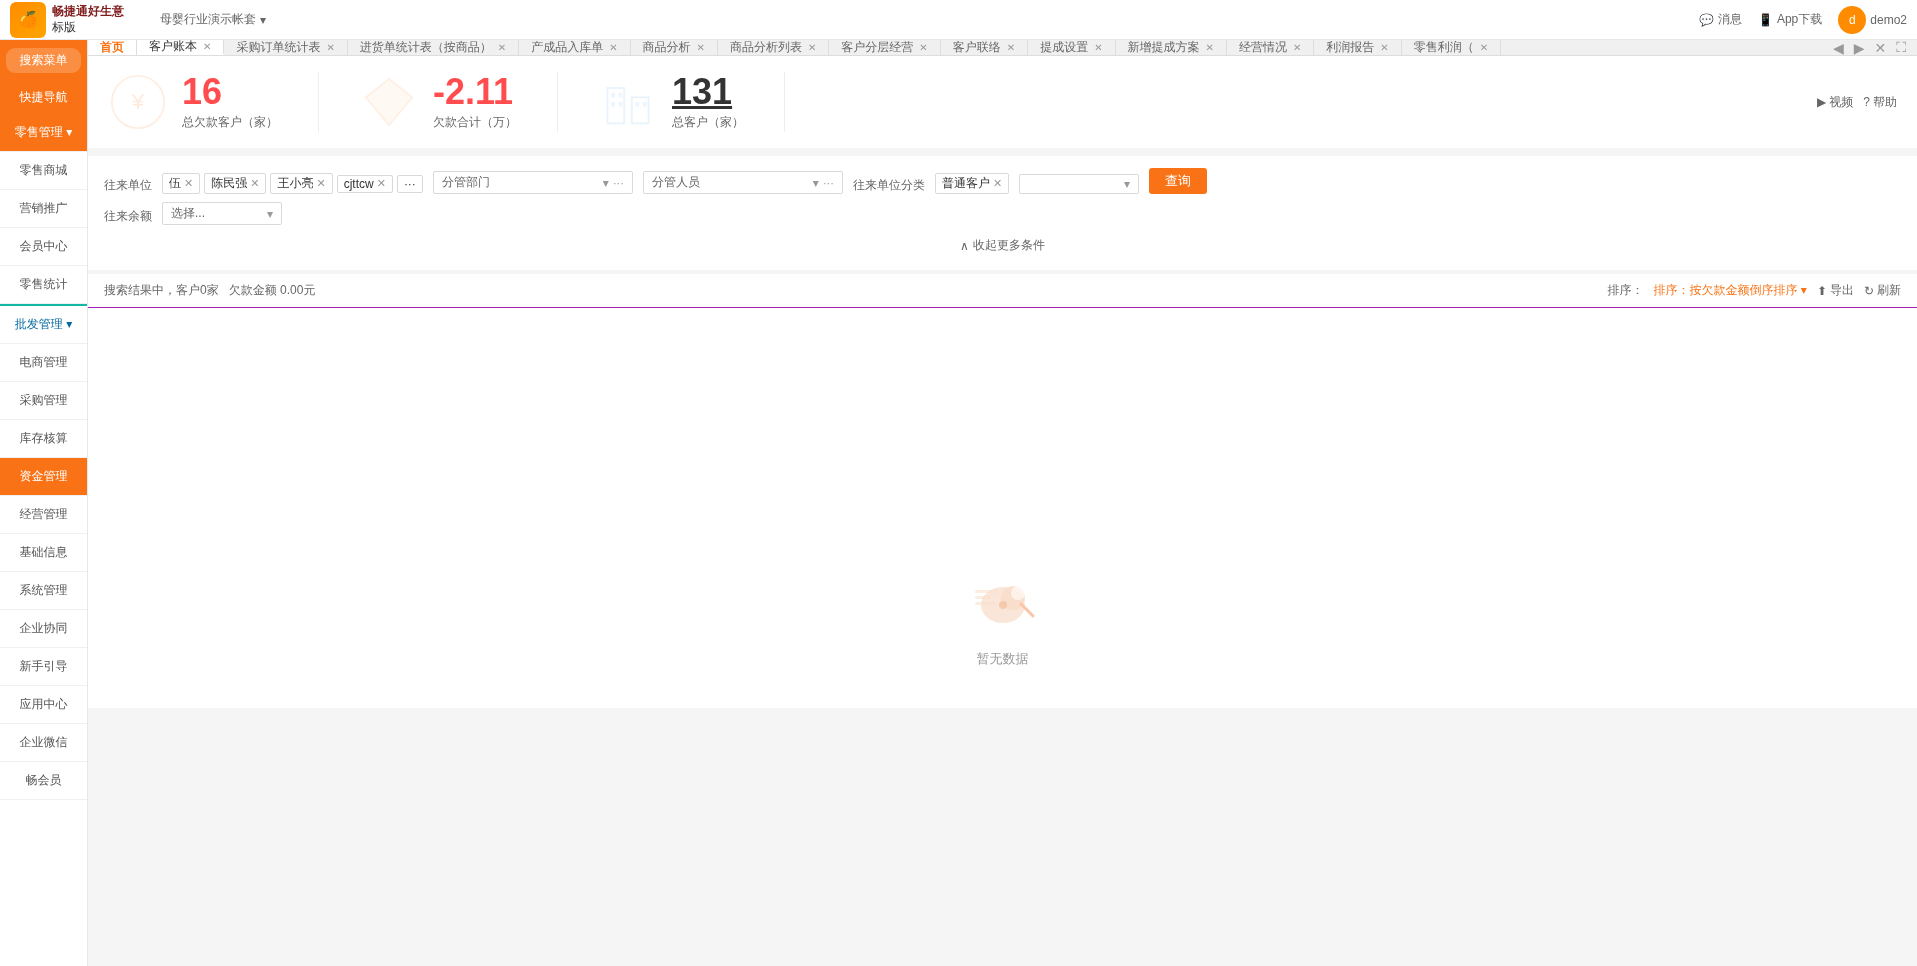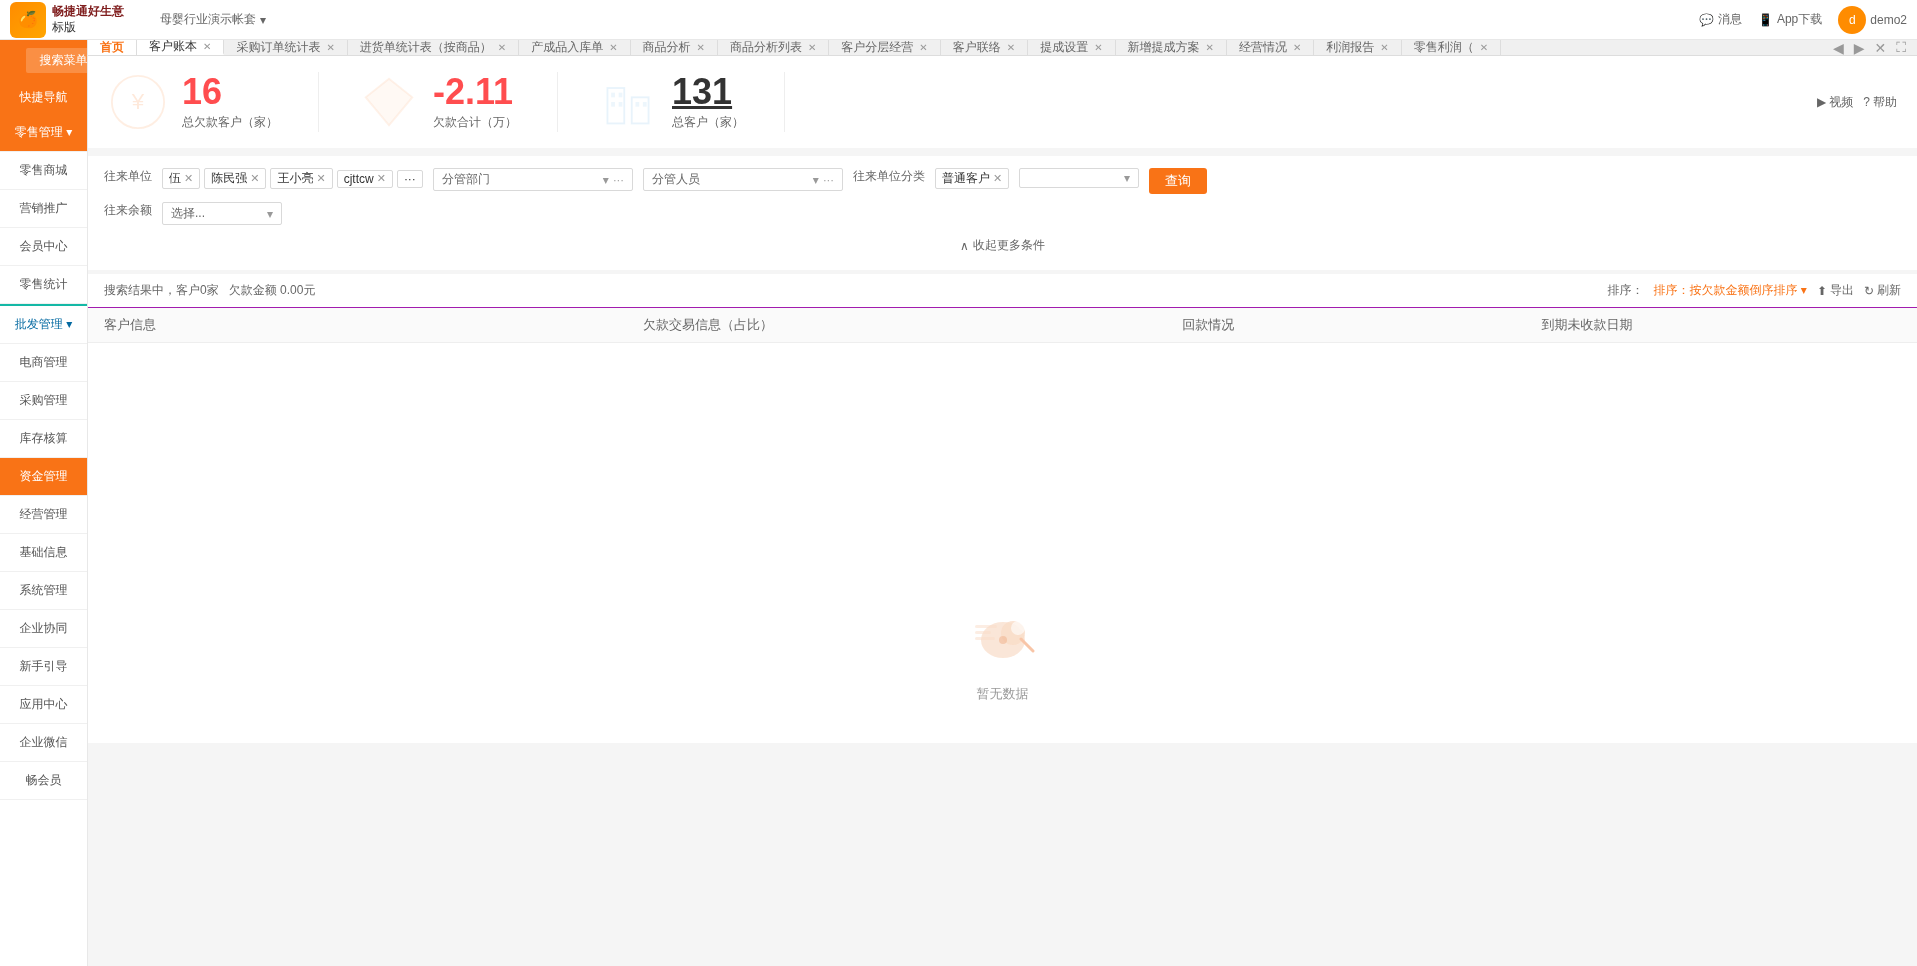--- a/index.html
+++ b/index.html
@@ -14,21 +14,21 @@
     .top-bar-right { margin-left: auto; display: flex; align-items: center; gap: 16px; }
     .top-bar-btn { display: flex; align-items: center; gap: 4px; font-size: 12px; color: #666; cursor: pointer; }
     .avatar { width: 28px; height: 28px; border-radius: 50%; background: #ff8c00; color: white; display: flex; align-items: center; justify-content: center; font-size: 12px; }
 
     
     .main-layout { display: flex; flex: 1; overflow: hidden; }
 
     
     .sidebar { width: 88px; background: #fff; border-right: 1px solid #e8e8e8; display: flex; flex-direction: column; overflow-y: auto; flex-shrink: 0; }
     .sidebar-search { padding: 8px 6px; background: #f97316; }
-    .sidebar-search-btn { background: #fff3; color: white; border: none; border-radius: 2px; padding: 4px 8px; font-size: 12px; cursor: pointer; width: 100%; text-align: center; margin-left: 20px; }
+    .sidebar-search-btn { background: #fff3; color: white; border: none; border-radius: 9px; padding: 4px 8px; font-size: 12px; cursor: pointer; width: 100%; text-align: center; }
     .sidebar-nav-btn { padding: 8px 6px; background: #f97316; color: white; font-size: 12px; text-align: center; cursor: pointer; }
     .sidebar-item { padding: 10px 6px; text-align: center; font-size: 12px; color: #555; cursor: pointer; border-bottom: 1px solid #f0f0f0; }
     .sidebar-item.active { background: #f97316; color: white; }
 
     
     .content-area { flex: 1; display: flex; flex-direction: column; overflow: hidden; }
 
     
     .tab-bar { background: #f0f0f0; display: flex; align-items: center; height: 16px; flex-shrink: 0; border-bottom: 1px solid #ddd; overflow: hidden; }
     .tab { display: flex; align-items: center; gap: 4px; padding: 0 12px; height: 100%; font-size: 12px; color: #666; cursor: pointer; border-right: 1px solid #ddd; white-space: nowrap; flex-shrink: 0; }
@@ -49,21 +49,21 @@
     .stat-icon svg { width: 56px; height: 56px; }
     .stat-info {}
     .stat-number { font-size: 36px; font-weight: bold; color: #ff4d4f; line-height: 1; }
     .stat-number.black { color: #333; font-size: 36px; font-weight: bold; text-decoration: underline; }
     .stat-label { font-size: 12px; color: #666; margin-top: 4px; }
     .top-right-links { margin-left: auto; display: flex; align-items: center; gap: 10px; font-size: 12px; color: #666; }
     .top-right-links span { cursor: pointer; display: flex; align-items: center; gap: 3px; }
 
     
     .filter-area { background: white; padding: 12px 16px; margin-bottom: 4px; }
-    .filter-row { display: flex; align-items: flex-start; gap: 10px; margin-bottom: 8px; flex-wrap: wrap; }
+    .filter-row { display: flex; align-items: flex-end; gap: 10px; margin-bottom: 8px; flex-wrap: wrap; }
     .filter-label { font-size: 12px; color: #666; white-space: nowrap; }
     .filter-tags { display: flex; align-items: center; gap: 4px; flex-wrap: wrap; }
     .filter-tag { display: flex; align-items: center; gap: 3px; background: #fff; border: 1px solid #d9d9d9; border-radius: 2px; padding: 1px 6px; font-size: 12px; color: #333; }
     .filter-tag .remove { color: #999; cursor: pointer; font-size: 11px; }
     .filter-select { display: flex; align-items: center; gap: 0; border: 1px solid #d9d9d9; border-radius: 2px; padding: 2px 8px; font-size: 12px; color: #666; cursor: pointer; min-width: 120px; }
     .filter-select-wide { min-width: 200px; }
     .filter-select .arrow { color: #999; margin-left: auto; }
     .more-conditions { display: flex; align-items: center; justify-content: center; padding: 4px; font-size: 12px; color: #666; cursor: pointer; }
 
     
@@ -345,26 +345,20 @@
             <span>导出</span>
           </div>
           <div class="action-btn">
             <span>↻</span>
             <span>刷新</span>
           </div>
         </div>
       </div>
 
       <div class="data-table">
-        <div class="table-header">
-          <div>客户信息</div>
-          <div>欠款交易信息（占比）</div>
-          <div>回款情况</div>
-          <div>到期未收款日期</div>
-        </div>
         <div class="table-body">
 
           <div class="empty-icon">
             <svg viewBox="0 0 80 80" fill="none" xmlns="http://www.w3.org/2000/svg">
 
               <ellipse cx="40" cy="45" rx="22" ry="18" fill="#f5c5a3" opacity="0.7"></ellipse>
               <circle cx="50" cy="38" r="12" fill="#f5c5a3" opacity="0.8"></circle>
               <circle cx="55" cy="33" r="7" fill="#fff" opacity="0.6"></circle>
               <line x1="58" y1="44" x2="70" y2="56" stroke="#f5a06e" stroke-width="3" stroke-linecap="round"></line>
               <circle cx="40" cy="45" r="4" fill="#e8894e" opacity="0.6"></circle>

